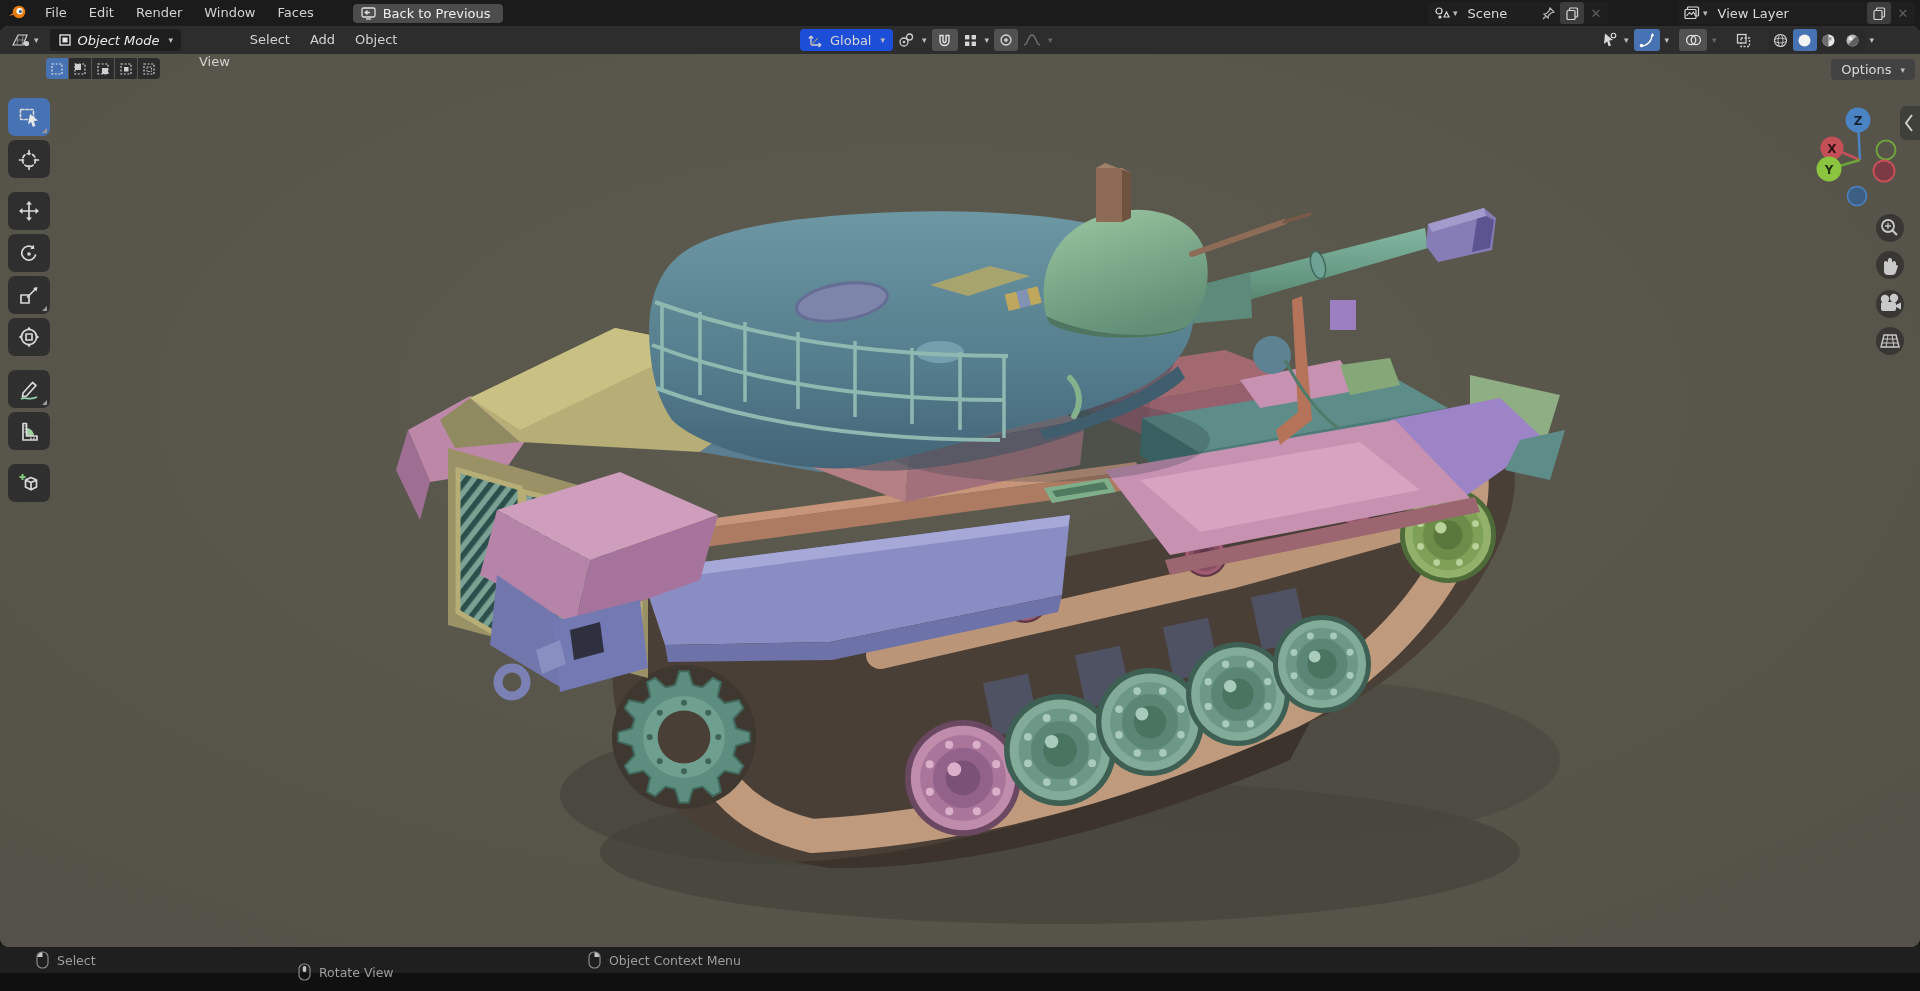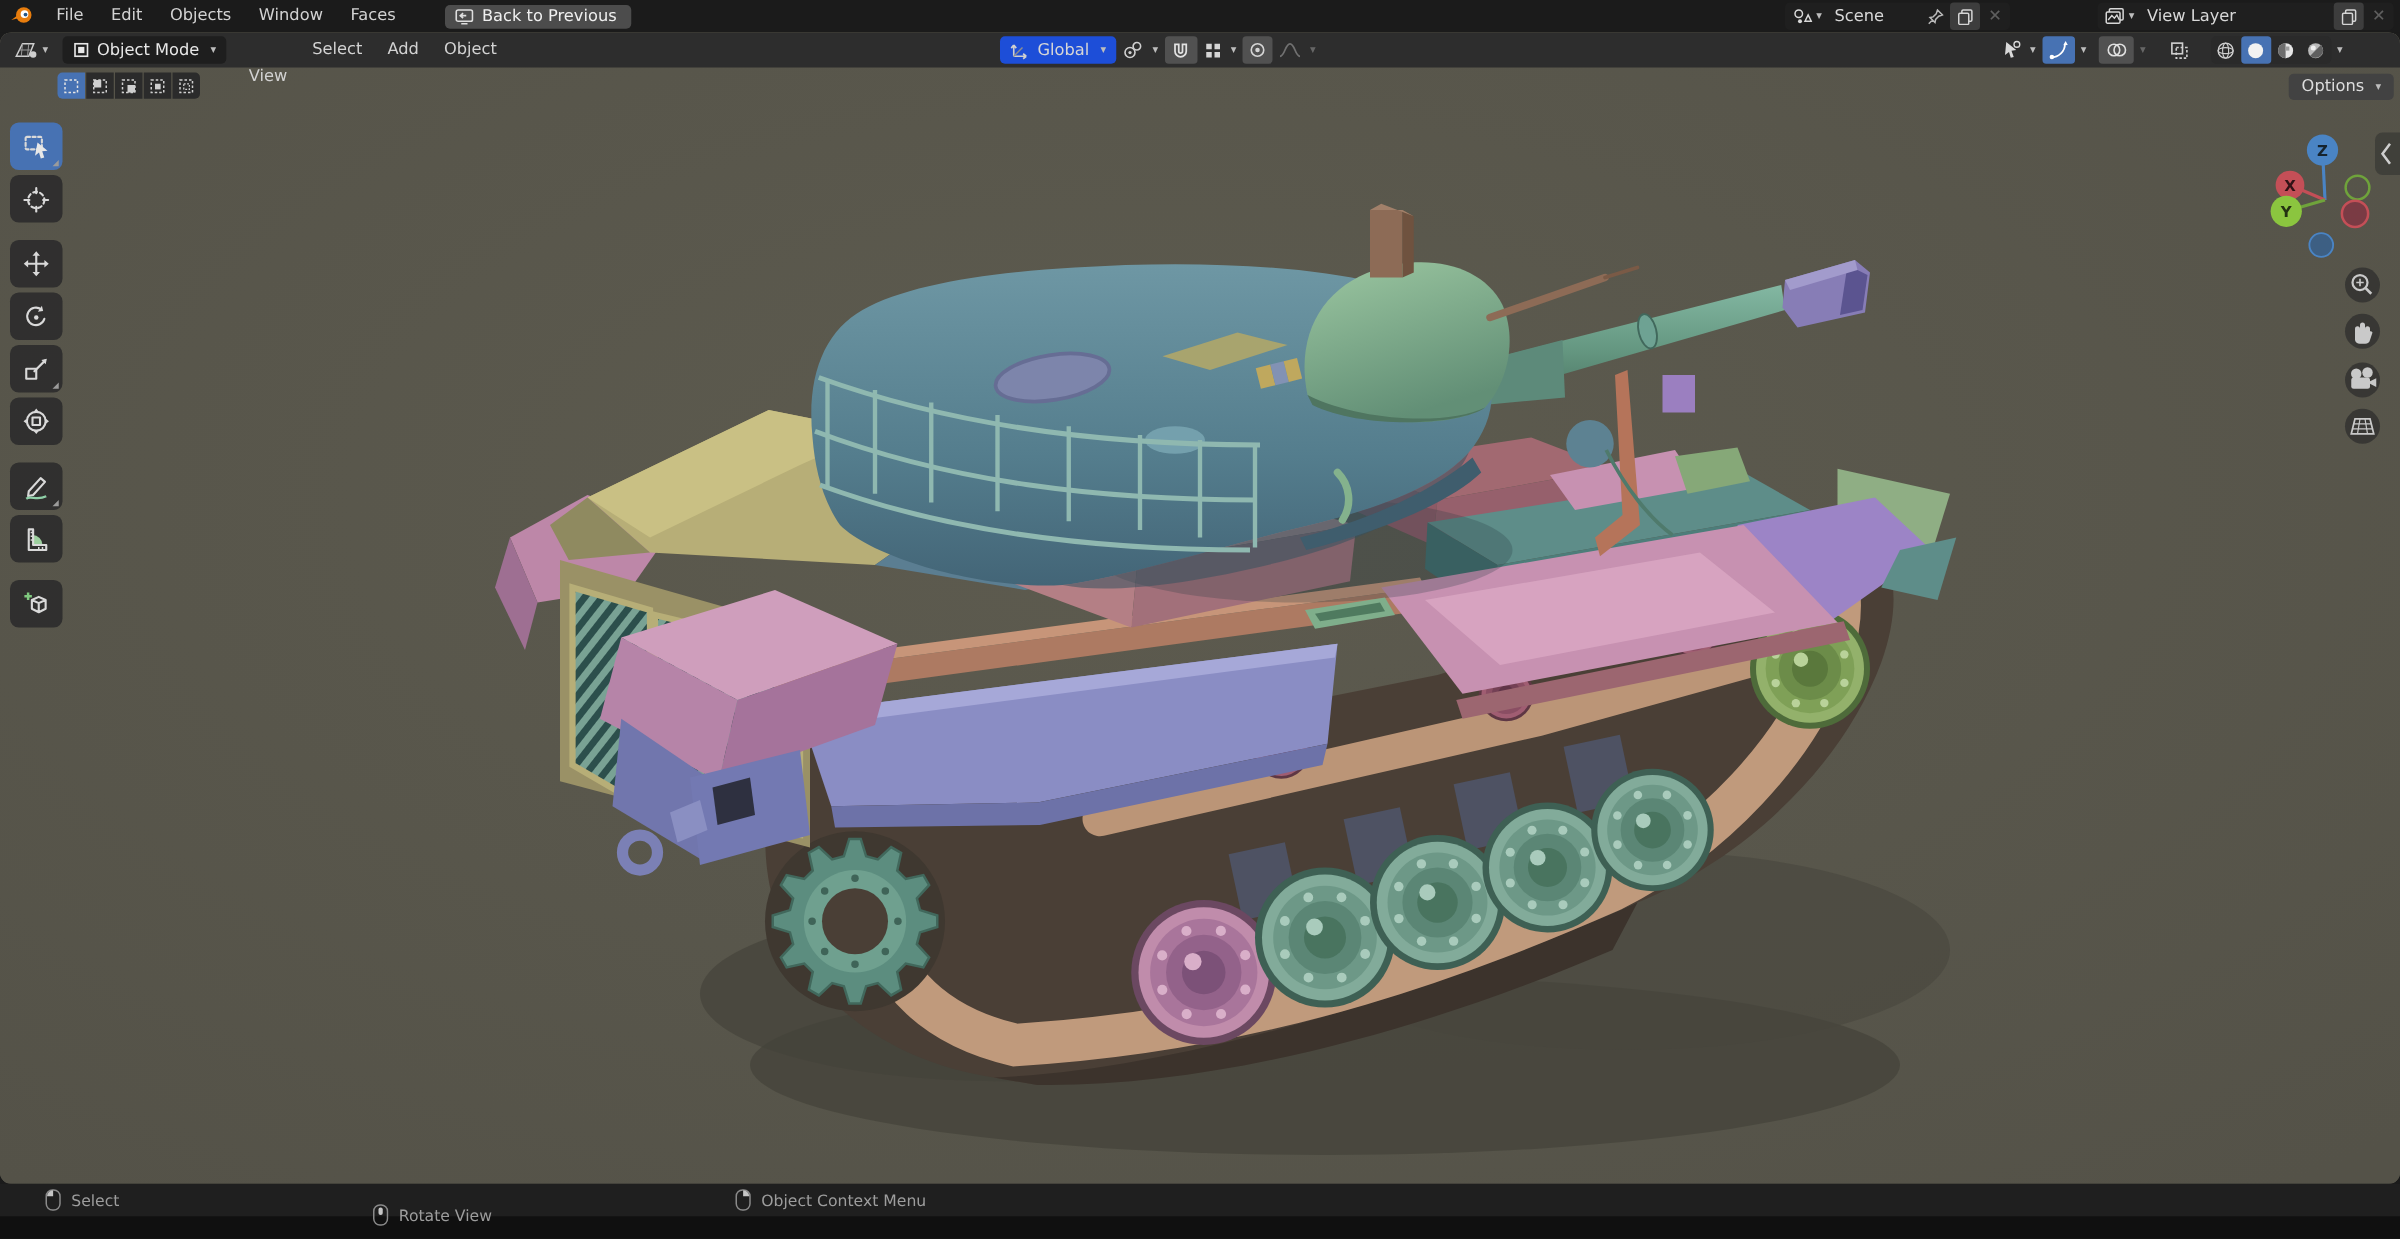--- a/index.html
+++ b/index.html
@@ -26,21 +26,21 @@
   
   .area { position:absolute; top:26px; left:0; right:0; bottom:26px;
     border-radius:9px; overflow:hidden; background:var(--viewport-bg,#5a584c); }
   .vheader { position:absolute; top:0; left:0; right:0; height:28px;
     background:var(--header-bg,#2d2d2d); display:flex; align-items:center; color:#d6d6d6; font-size:13px; z-index:40; }
   .vheader .hgroup { display:flex; align-items:center; }
   .hbtn { display:flex; align-items:center; justify-content:center; height:22px; border-radius:3px; padding:0 3px; }
   .hbtn.pressed { background:#515151; }
   .hbtn.blue { background:var(--pressed-blue,#4772b3); }
   .mode-dd { display:flex; align-items:center; gap:6px; background:#1e1e1e; border-radius:4px;
-    height:22px; padding:0 8px; margin:0 8px; color:#e8e8e8; }
+    height:22px; padding:0 8px; margin:0 8px; color:#e8e8e8;font-style:italic; }
   .abs { position:absolute; }
 
   
   .vp3d { position:absolute; inset:0; }
   .selmodes { position:absolute; left:46px; top:32px; display:flex; gap:1px; z-index:41; }
   .selmode { width:22px; height:21px; background:#2b2b2b; display:flex; align-items:center; justify-content:center; }
   .selmode:first-child { border-radius:4px 0 0 4px; }
   .selmode:last-child { border-radius:0 4px 4px 0; }
   .selmode.active { background:var(--pressed-blue,#4772b3); }
   .options-btn { position:absolute; right:5px; top:33px; z-index:41; background:#424242; border-radius:4px;
@@ -69,21 +69,21 @@
     <span class="logo">
       <svg width="20" height="20" viewBox="0 0 20 20">
         <circle cx="12" cy="9" r="6.2" fill="#e87d0d"></circle>
         <circle cx="12.6" cy="8.2" r="3.1" fill="#fff"></circle>
         <circle cx="13.4" cy="8.6" r="1.5" fill="#265787"></circle>
         <path d="M2,13 L8,8.5 L10,11 Z" fill="#e87d0d"></path>
       </svg>
     </span>
     <span class="menu-item">File</span>
     <span class="menu-item">Edit</span>
-    <span class="menu-item">Objects</span>
+    <span class="menu-item">Render</span>
     <span class="menu-item">Window</span>
     <span class="menu-item">Faces</span>
     <span class="back-btn">
       <svg width="15" height="13" viewBox="0 0 15 13">
         <rect x="1" y="1" width="13" height="9" rx="1.5" fill="none" stroke="#dedede" stroke-width="1.3"></rect>
         <path d="M9,5.5 H4.5 M6.5,3.5 L4.2,5.5 L6.5,7.5" stroke="#dedede" stroke-width="1.3" fill="none"></path>
         <path d="M5,12 h5" stroke="#dedede" stroke-width="1.3"></path>
       </svg>
       <span>Back to Previous</span>
     </span>

